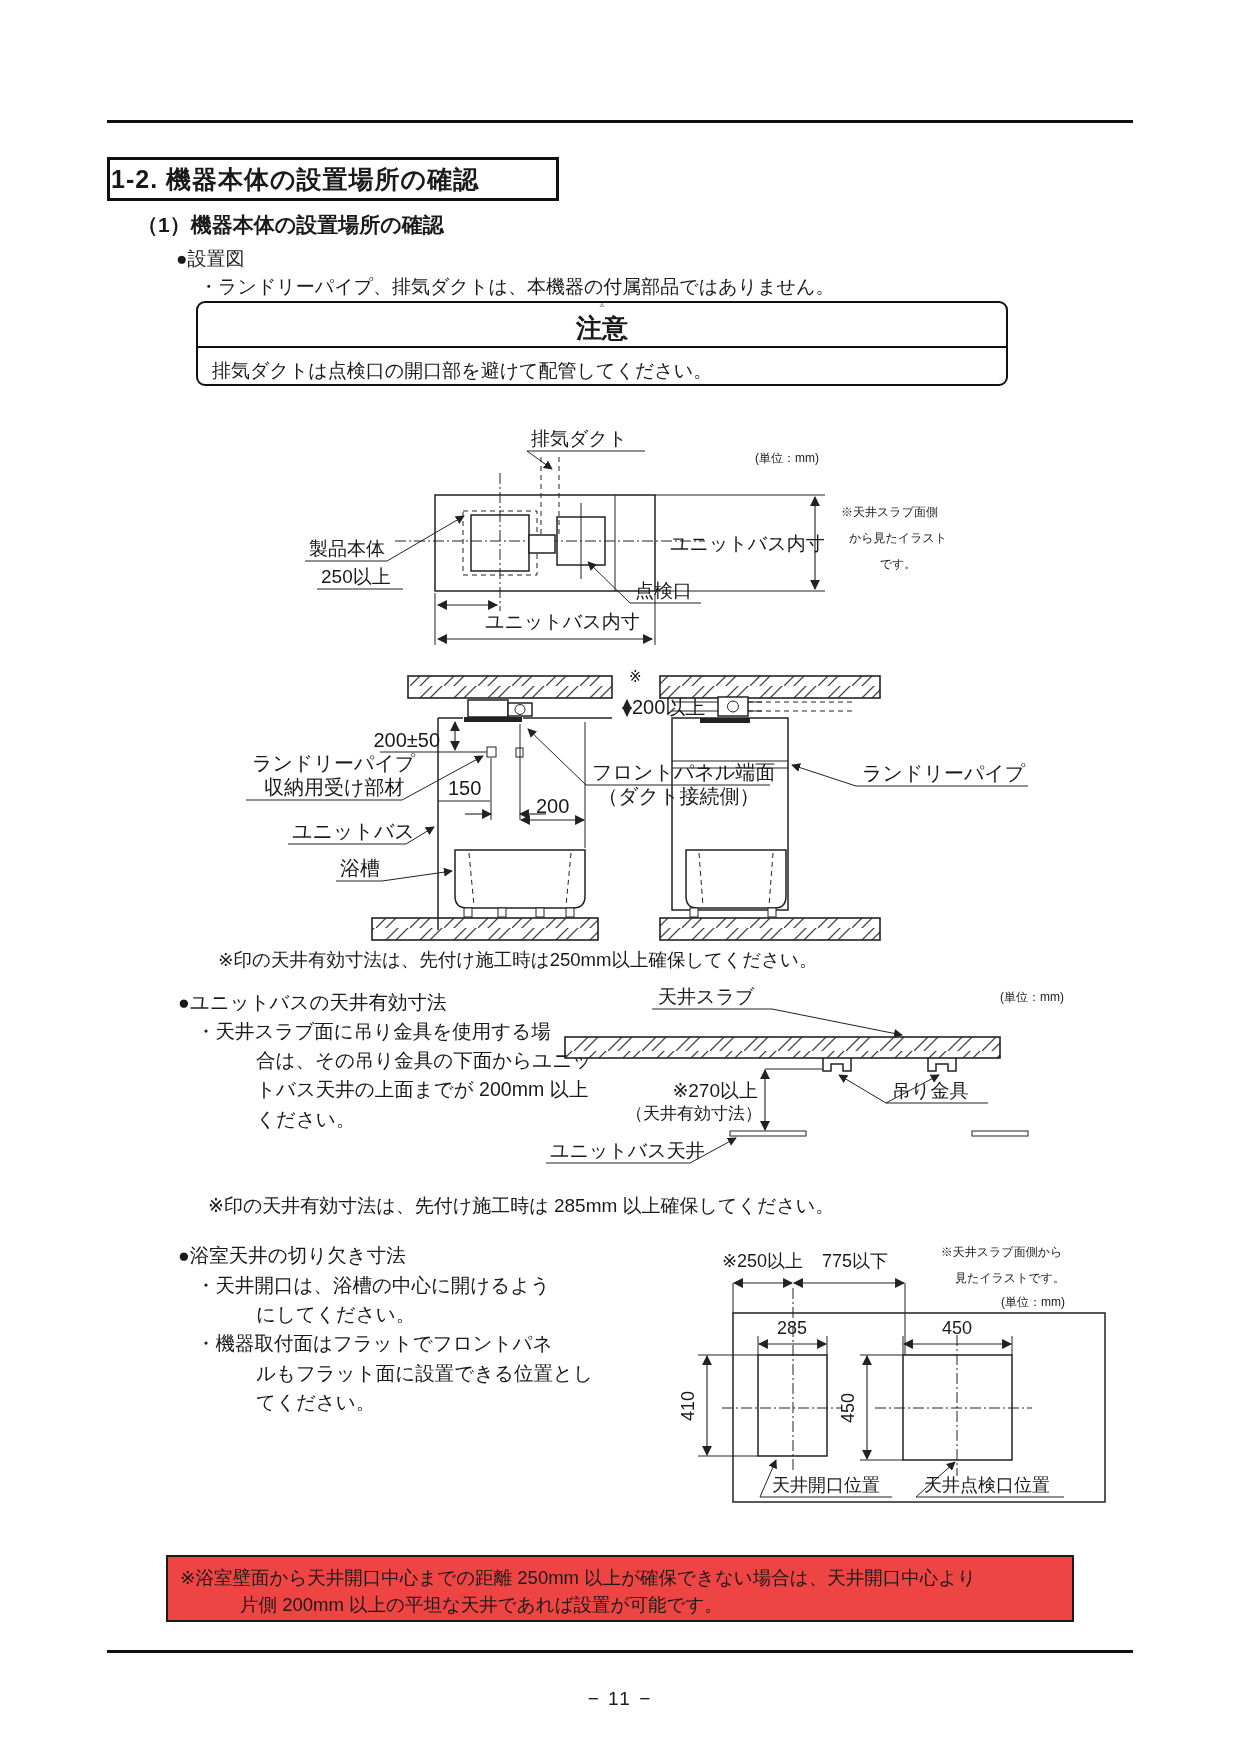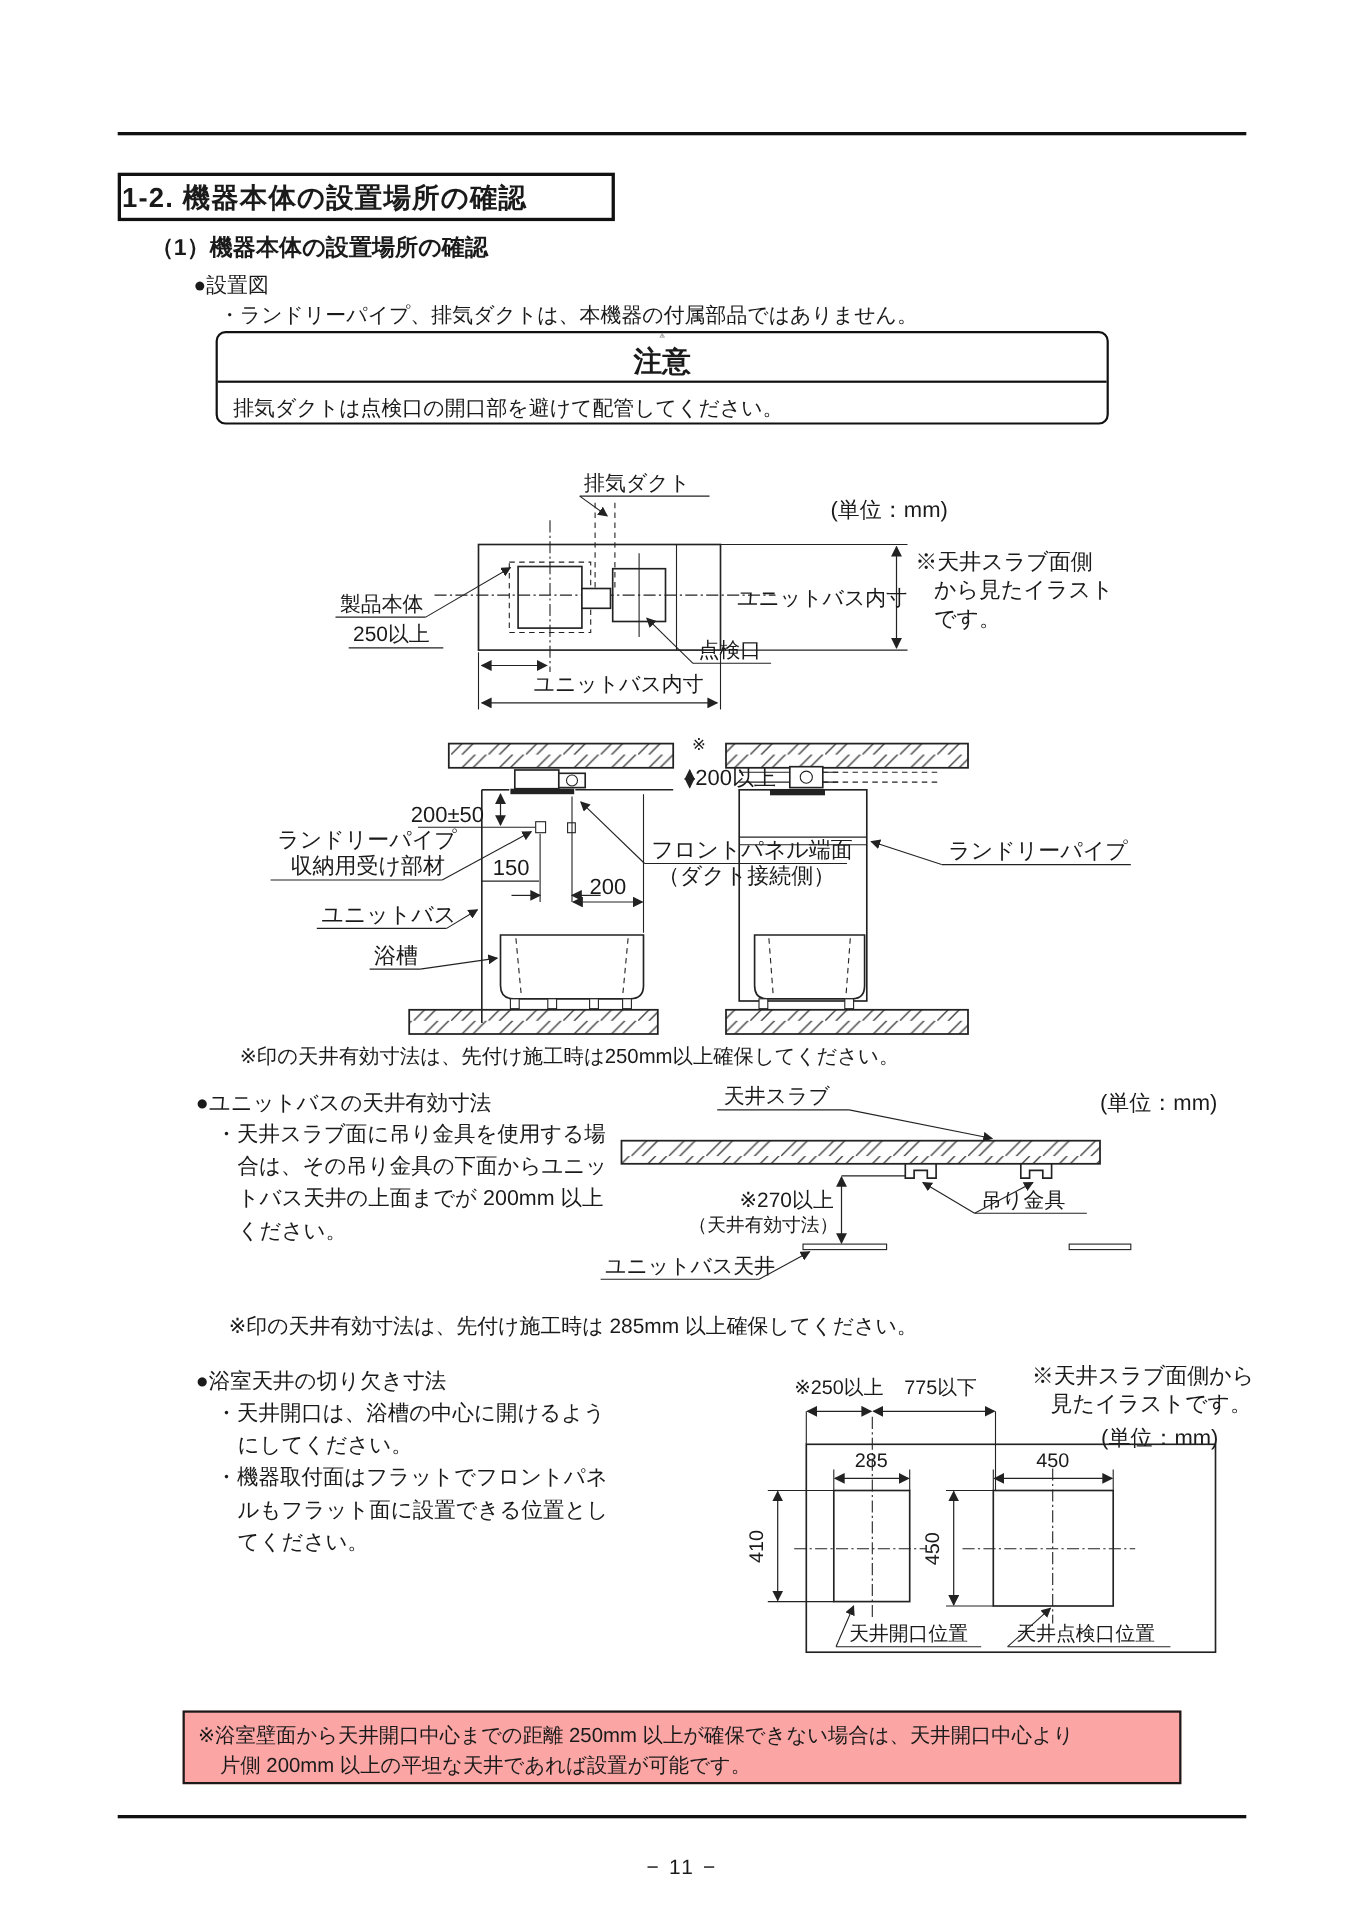--- a/index.html
+++ b/index.html
@@ -6,30 +6,30 @@
   .page{position:relative;width:1240px;height:1754px;background:#ffffff;
         font-family:"Liberation Sans","DejaVu Sans",sans-serif;color:#1a1a1a;overflow:hidden;margin:0 auto;}
   .abs{position:absolute;}
   .rule{background:#111;}
   .title-box{border:3px solid #111;box-sizing:border-box;display:flex;align-items:center;
              padding-left:1px;font-size:25px;font-weight:bold;letter-spacing:1px;}
   .subtitle{font-size:21px;font-weight:bold;}
   .h-bullet{font-size:19px;font-weight:normal;text-align:center;}
   .txt19{font-size:19px;}
   .txt18{font-size:18.5px;}
-  .txt17{font-size:20px;}
+  .txt17{font-size:12px;text-align:center;}
   .caution-box{border:2px solid #111;border-radius:9px;box-sizing:border-box;background:#fff;}
   .caution-title-row{height:43px;border-bottom:2px solid #111;display:flex;align-items:center;
                      justify-content:center;gap:4px;font-size:26px;font-weight:bold;flex-direction:column;}
   .caution-body{padding:10px 0 0 14px;font-size:19px;}
   .note-lines div{line-height:26px;font-family:Liberation Mono, monospace;}
   .body-block div{line-height:29.2px;font-size:19.5px;}
-  .ind{padding-left:20px;}
+  .ind{padding-left:20px;margin-left:40px;}
   .ind17{padding-left:17px;}
-  .gray-box{background:#fca5a5;border:2px solid #1a1a1a;box-sizing:border-box;
+  .gray-box{background:#ef4444;border:2px solid #1a1a1a;box-sizing:border-box;
             padding:7px 12px;font-size:18.5px;}
   .gray-box div{line-height:27px;}
   .pagenum{width:1240px;text-align:center;font-size:19px;letter-spacing:2px;}
   svg.diag{position:absolute;overflow:visible;}
   svg text{font-family:"Liberation Sans","DejaVu Sans",sans-serif;fill:#1a1a1a;}
   .ln{stroke:#222;fill:none;stroke-width:1.5;}
   .thin{stroke:#222;fill:none;stroke-width:1;}
   .dim{stroke:#222;fill:none;stroke-width:1.1;}
   .dsh{stroke-dasharray:5 4;}
   .dd{stroke-dasharray:11 3 2 3;}

